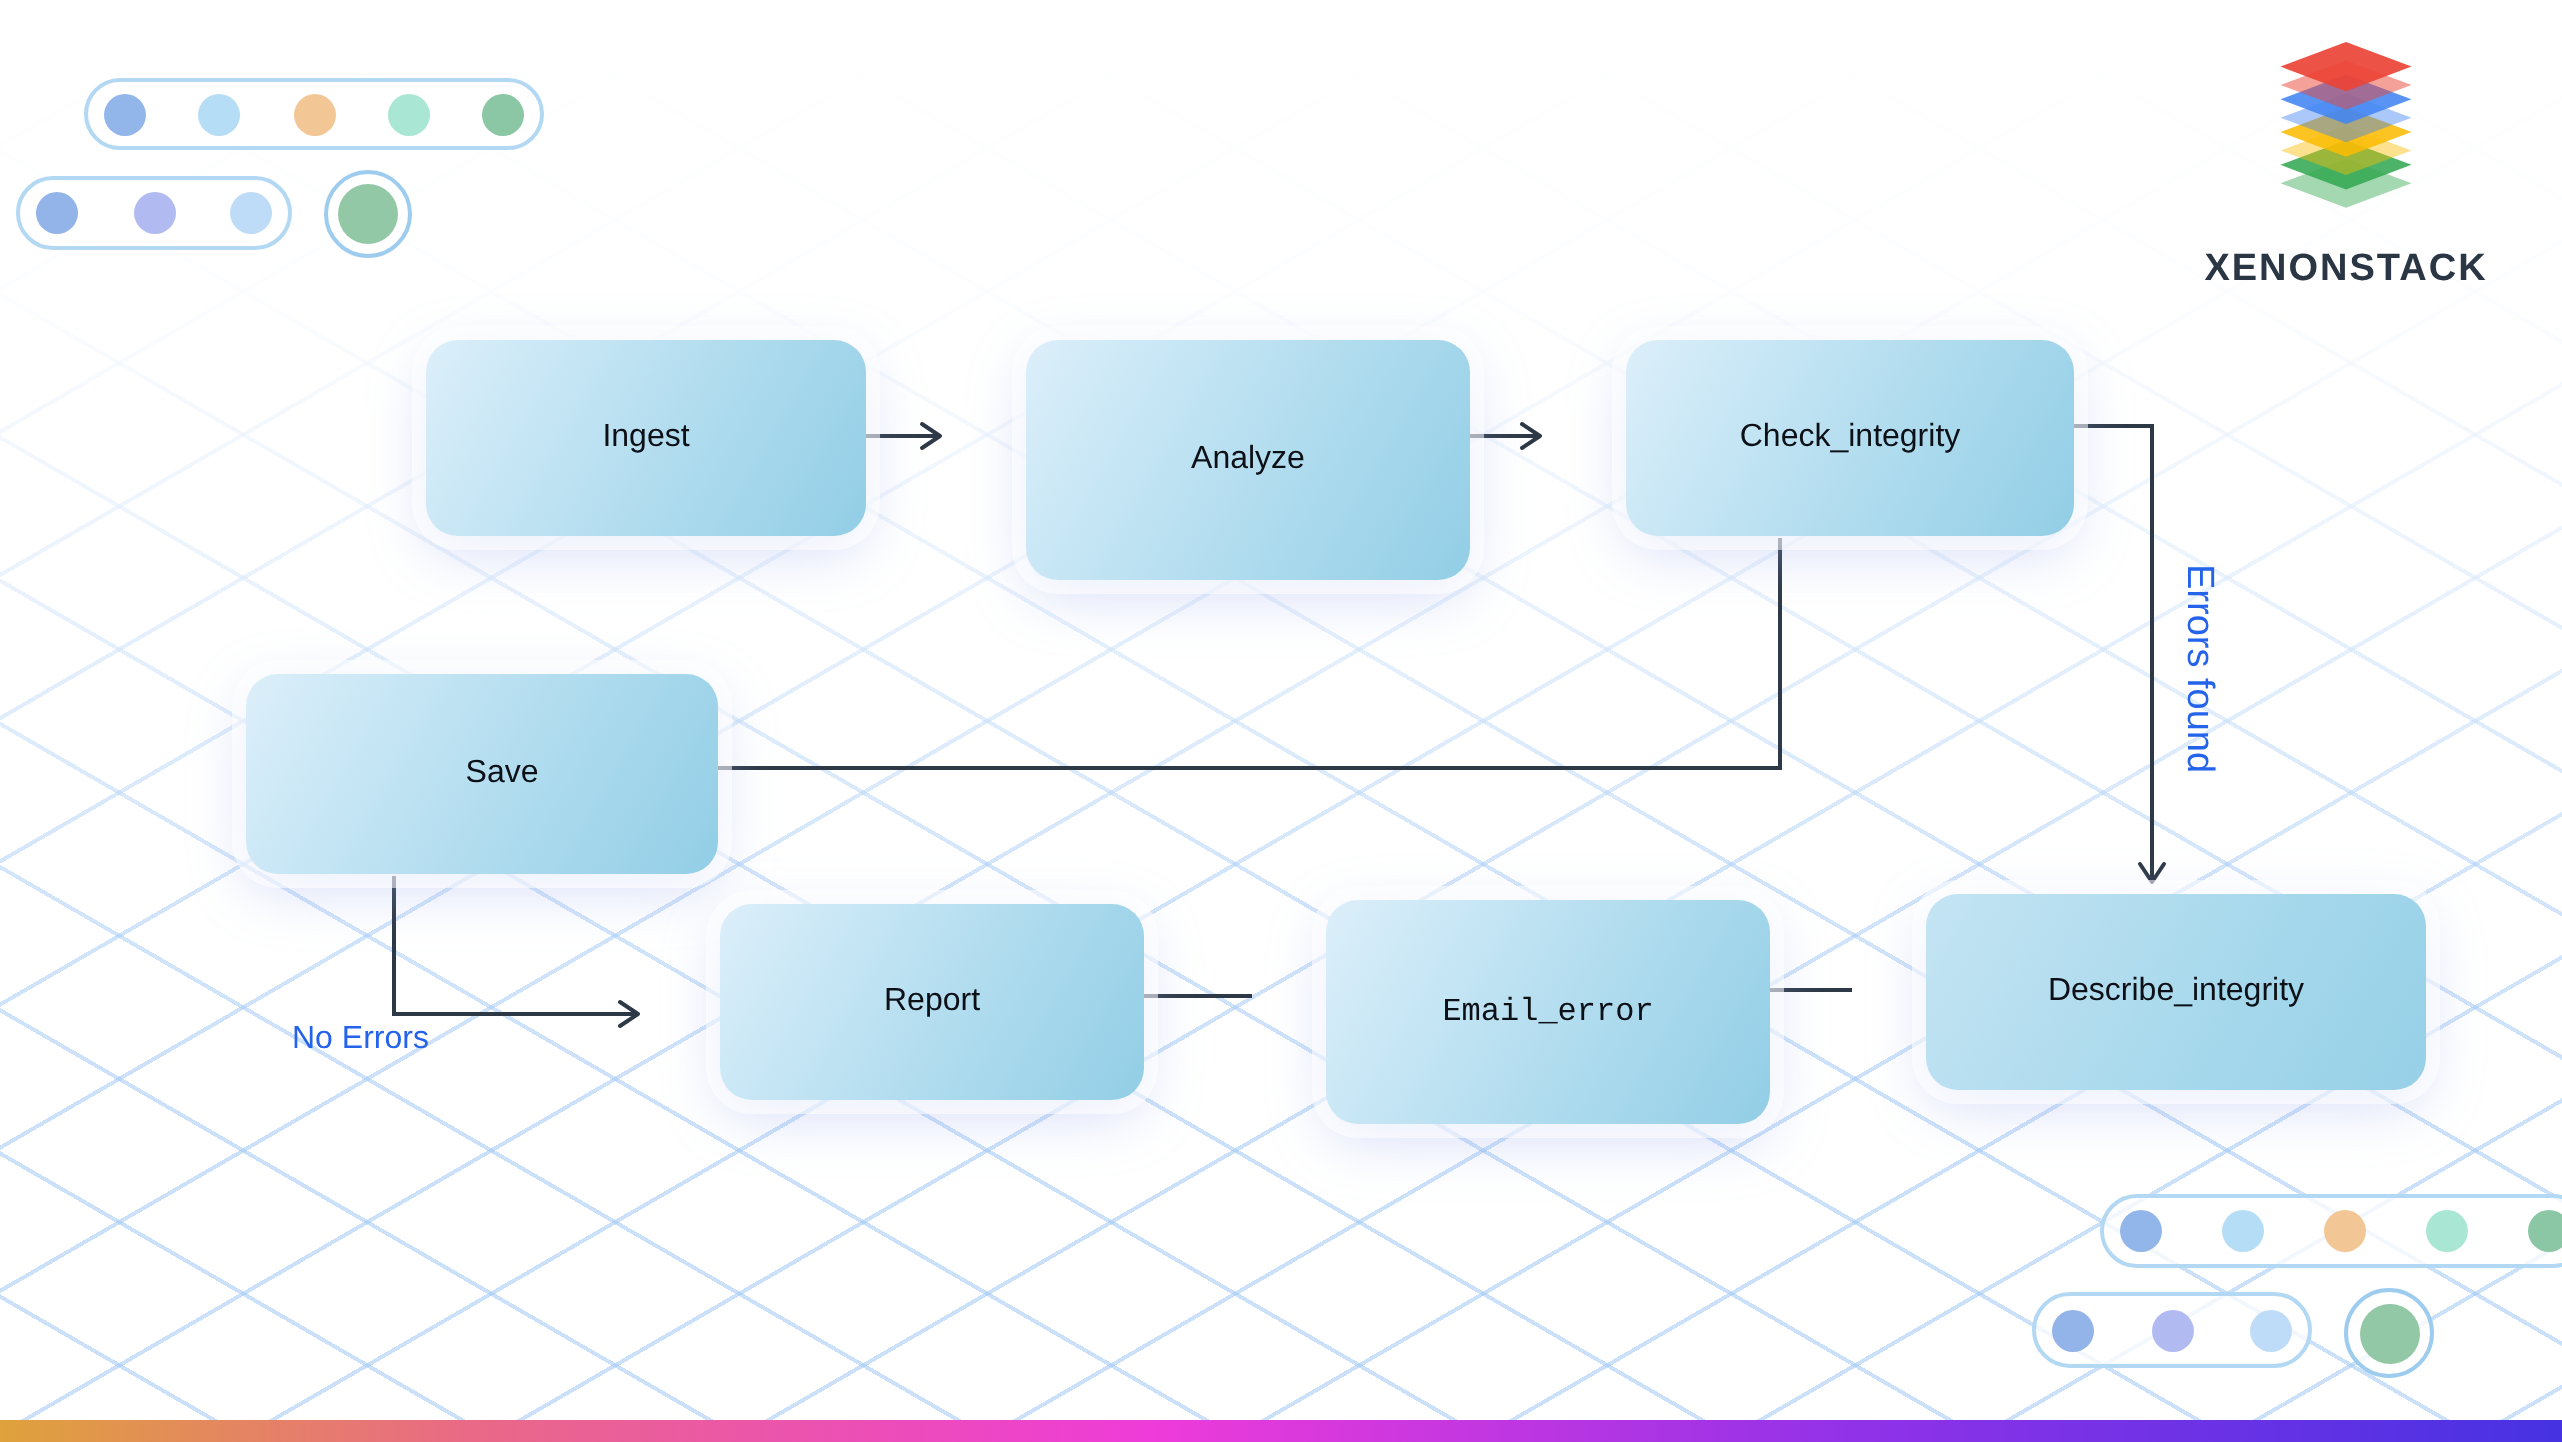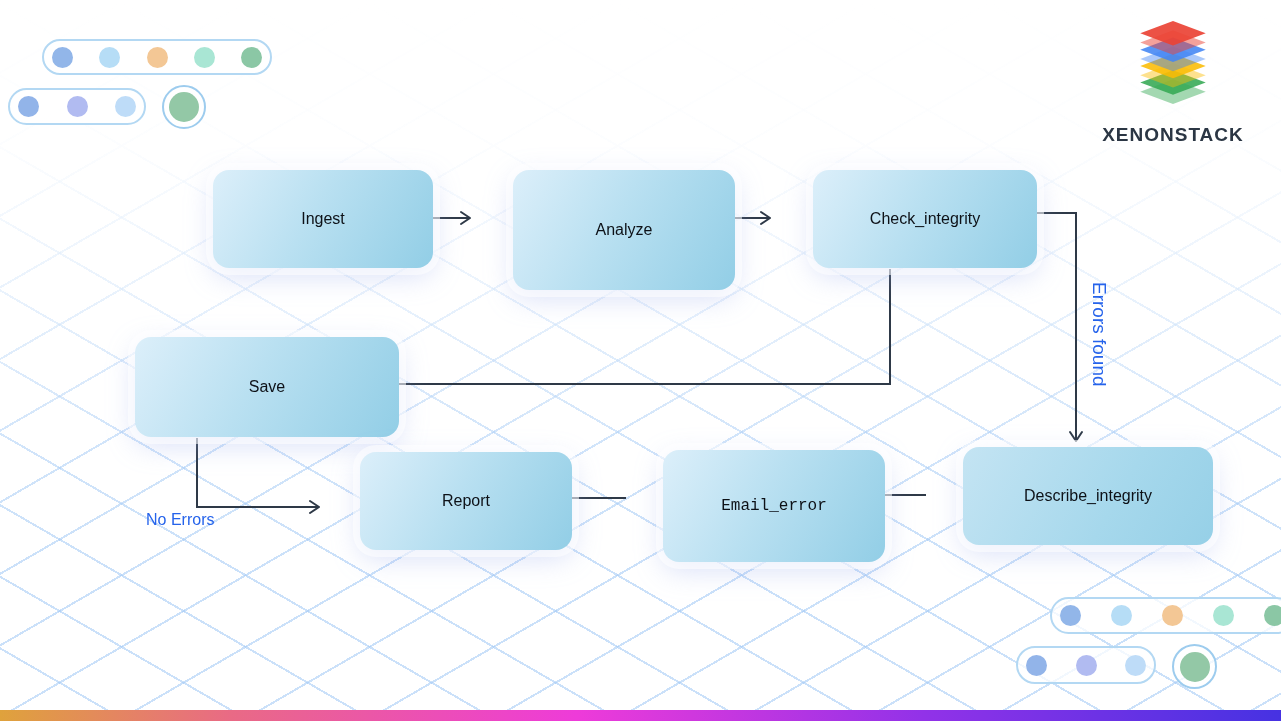--- a/index.html
+++ b/index.html
@@ -41,21 +41,21 @@
 
   
   .node{position:absolute;z-index:3;display:flex;align-items:center;justify-content:center;
     border-radius:16px;
     background:linear-gradient(120deg,#dceffa 0%,#b9e0f1 45%,#92cee6 100%);
     box-shadow:0 0 0 7px rgba(255,255,255,.55), 0 8px 28px rgba(158,175,238,.4);
     color:#0d1117;font-size:16px;font-weight:500;margin-left:35px;}
   .n-ingest{left:178px;top:170px;width:220px;height:98px;}
   .n-analyze{left:478px;top:170px;width:222px;height:120px;}
   .n-check{left:778px;top:170px;width:224px;height:98px;}
-  .n-save{left:100px;top:337px;width:264px;height:100px;}
+  .n-save{left:88px;top:337px;width:216px;height:100px;padding-left:20px;}
   .n-report{left:325px;top:452px;width:212px;height:98px;}
   .n-email{left:628px;top:450px;width:222px;height:112px;font-family:Liberation Mono, monospace;}
   .n-describe{left:928px;top:447px;width:250px;height:98px;background:linear-gradient(120deg,#c4e4f3 0%,#a6d8ec 60%,#96d0e7 100%);}
 
   
   .edge-label{position:absolute;z-index:3;color:#2563eb;font-weight:500;}
   .lbl-errors-found{left:1088px;top:282px;writing-mode:vertical-rl;font-size:19px;}
   .lbl-no-errors{left:146px;top:511px;font-size:16px;}
 
   

